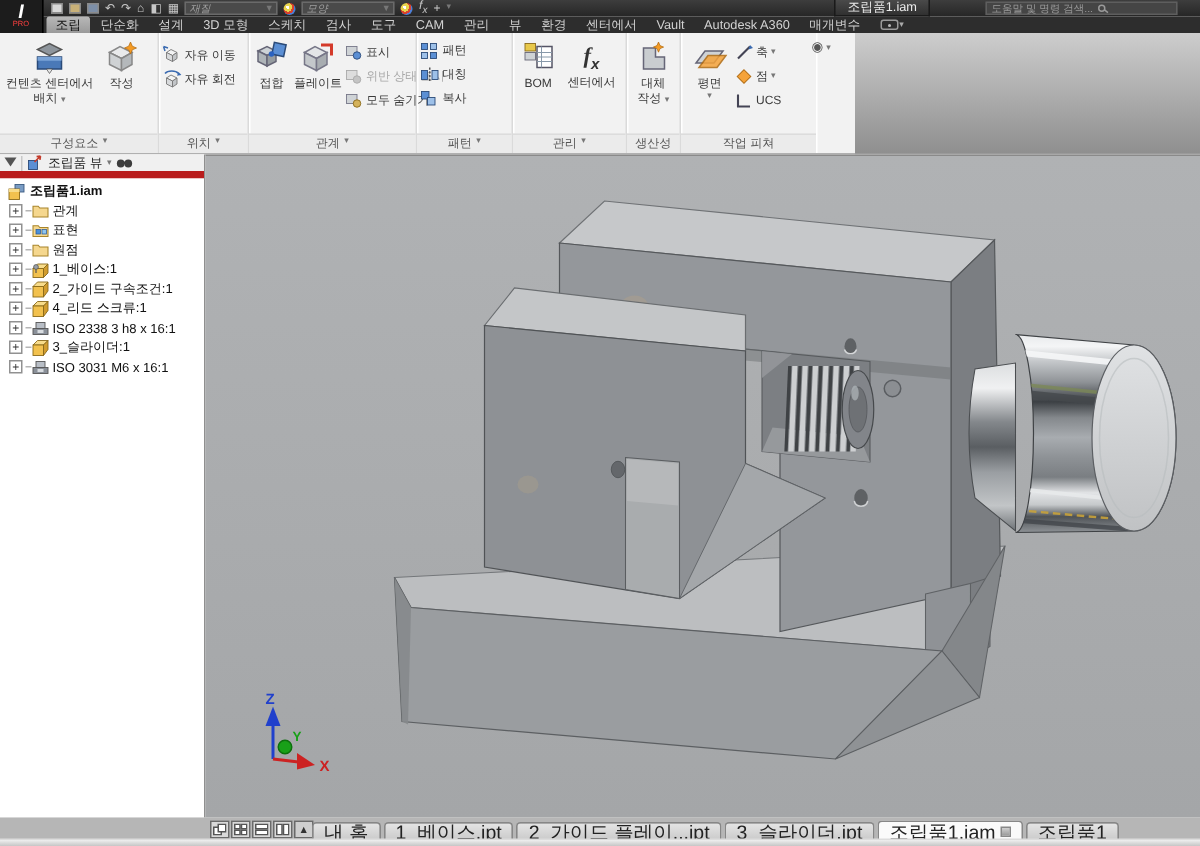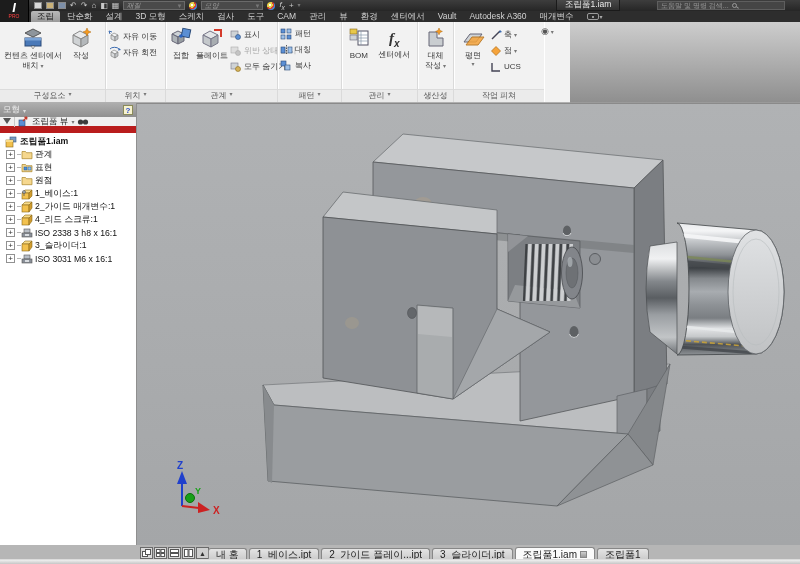--- a/index.html
+++ b/index.html
@@ -44,21 +44,21 @@
   .smallbtn{display:flex;align-items:center;gap:2px;font-size:8px;color:#3a3a3a;height:15px;white-space:nowrap;}
   .smallbtn.disabled{color:#a8a8a8;}
   .fxtext{font-family:"Liberation Serif","DejaVu Serif",serif;font-style:italic;font-weight:bold;font-size:15px;color:#333;}
   #ribbon-opts{left:541px;top:26px;display:flex;align-items:center;gap:2px;color:#555;font-size:9px;}
 
   
   #browser{left:0;top:103px;width:137px;height:442px;background:#fff;border-right:1px solid #8f8f8f;}
   #browser-header{height:14px;background:linear-gradient(#aeaeae,#8f8f8f);color:#efefef;font-size:8.5px;display:flex;align-items:center;padding:0 3px;gap:3px;}
   #browser-header .grow{flex:1;}
   .helpbox{width:10px;height:10px;background:#f7f3d0;border:1px solid #8a8a5a;color:#2a4ad0;font-size:8px;font-weight:bold;text-align:center;line-height:9px;}
-  #browser-toolbar{height:16px;background:#f0f0f0;border-bottom:7px solid #b91c1c;display:flex;align-items:center;padding:0 3px;gap:3px;font-size:8.5px;color:#222;}
+  #browser-toolbar{height:16px;background:#f0f0f0;border-bottom:5px solid #b91c1c;display:flex;align-items:center;padding:0 3px;gap:3px;font-size:8.5px;color:#222;}
   .funnel{width:0;height:0;border-left:4px solid transparent;border-right:4px solid transparent;border-top:6px solid #555;position:relative;top:-1px;}
   .vsep{width:1px;height:10px;background:#c8c8c8;}
   #tree{padding:2px 0 0 2px;background:#fff;font-size:8.7px;color:#111;}
   .trow{display:flex;align-items:center;height:13px;white-space:nowrap;}
   .trow .lbl{margin-left:2px;}
   .trow.root .lbl{font-weight:bold;}
   .twisty{width:9px;height:9px;border:1px solid #919191;background:#fff;font-size:8px;line-height:7px;text-align:center;color:#333;margin:0 2px 0 4px;flex:none;}
   .twisty:before{content:"+";}
   .dash{width:4px;height:1px;background:#b5b5b5;flex:none;}
   .ticon{flex:none;}
@@ -66,21 +66,21 @@
   
   #viewport{left:137px;top:103px;width:663px;height:442px;background:linear-gradient(#b0b2b4,#a4a6a8);border-top:1px solid #8a8a8a;}
 
   
   #bottombar{left:0;top:545px;width:800px;height:19px;background:#b6b6b6;}
   #bottomstrip{position:absolute;left:0;bottom:0;width:800px;height:5px;background:linear-gradient(#efefef,#c6c6c6);border-top:1px solid #dcdcdc;}
   #winicons{position:absolute;left:140px;top:2px;display:flex;gap:1px;align-items:center;}
   .winicon{width:13px;height:12px;border:1px solid #6a6a6a;background:#d9d9d9;display:flex;align-items:center;justify-content:center;}
   .collapse{width:13px;height:12px;border:1px solid #6a6a6a;background:#cfcfcf;font-size:7px;color:#333;text-align:center;line-height:11px;}
   #doctabs{position:absolute;left:208px;top:2px;display:flex;gap:2px;align-items:flex-end;height:14px;}
-  .dtab{height:13px;padding:0 7px;border:1px solid #878787;border-bottom:none;border-radius:3px 3px 0 0;background:linear-gradient(#e4e4e4,#c8c8c8);font-size:10px;color:#222;display:flex;align-items:center;gap:3px;white-space:nowrap;}
+  .dtab{height:13px;padding:0 7px;border:1px solid #878787;border-bottom:none;border-radius:3px 3px 0 0;background:linear-gradient(#e4e4e4,#c8c8c8);font-size:13px;color:#222;display:flex;align-items:center;gap:3px;white-space:nowrap;}
   .dtab.active{background:#fafafa;height:14px;}
   .tabgrid{width:7px;height:7px;border:1px solid #888;background:linear-gradient(#cfcfcf,#9a9a9a);}
 </style>
 </head>
 <body>
 
 <div id="app">
 
   <div id="titlebar" class="abs"></div>
   <div id="logo" class="abs">
@@ -363,26 +363,20 @@
   </div>
 
   <div id="ribbon-opts" class="abs">
     <span>◉</span>
     <span class="dd">▾</span>
   </div>
 
   <div id="ribbon-right" class="abs"></div>
 
   <div id="browser" class="abs">
-    <div id="browser-header">
-      <span>모형</span>
-      <span class="dd" style="color:#ddd">▾</span>
-      <span class="grow"></span>
-      <span class="helpbox">?</span>
-    </div>
     <div id="browser-toolbar">
       <span class="funnel"></span>
       <span class="vsep"></span>
       <svg width="11" height="11" viewBox="0 0 11 11">
         <rect x="1" y="4" width="6" height="6" fill="#5b8fd4" stroke="#2a4a78" stroke-width="0.6"></rect>
         <path d="M5,5 L9,1 M9,1 l-2.6,0.4 M9,1 l-0.4,2.6" stroke="#c43a2a" stroke-width="1.1" fill="none"></path>
       </svg>
       <span>조립품 뷰</span>
       <span class="dd">▾</span>
       <svg width="12" height="10" viewBox="0 0 12 10">
@@ -439,21 +433,21 @@
         <span class="lbl">1_베이스:1</span>
       </div>
       <div class="trow">
         <span class="twisty"></span>
           <span class="dash"></span>
         <svg class="ticon" width="12" height="12" viewBox="0 0 12 12">
           <polygon points="1,4 4,1 11,1 8,4" fill="#f8dc8a" stroke="#8a6a1a" stroke-width="0.6"></polygon>
           <rect x="1" y="4" width="7" height="7" fill="#f2c14e" stroke="#8a6a1a" stroke-width="0.6"></rect>
           <polygon points="8,4 11,1 11,7 8,11" fill="#d19c2e" stroke="#8a6a1a" stroke-width="0.6"></polygon>
         </svg>
-        <span class="lbl">2_가이드 매개변수:1</span>
+        <span class="lbl">2_가이드 구속조건:1</span>
       </div>
       <div class="trow">
         <span class="twisty"></span>
           <span class="dash"></span>
         <svg class="ticon" width="12" height="12" viewBox="0 0 12 12">
           <polygon points="1,4 4,1 11,1 8,4" fill="#f8dc8a" stroke="#8a6a1a" stroke-width="0.6"></polygon>
           <rect x="1" y="4" width="7" height="7" fill="#f2c14e" stroke="#8a6a1a" stroke-width="0.6"></rect>
           <polygon points="8,4 11,1 11,7 8,11" fill="#d19c2e" stroke="#8a6a1a" stroke-width="0.6"></polygon>
         </svg>
         <span class="lbl">4_리드 스크류:1</span>

